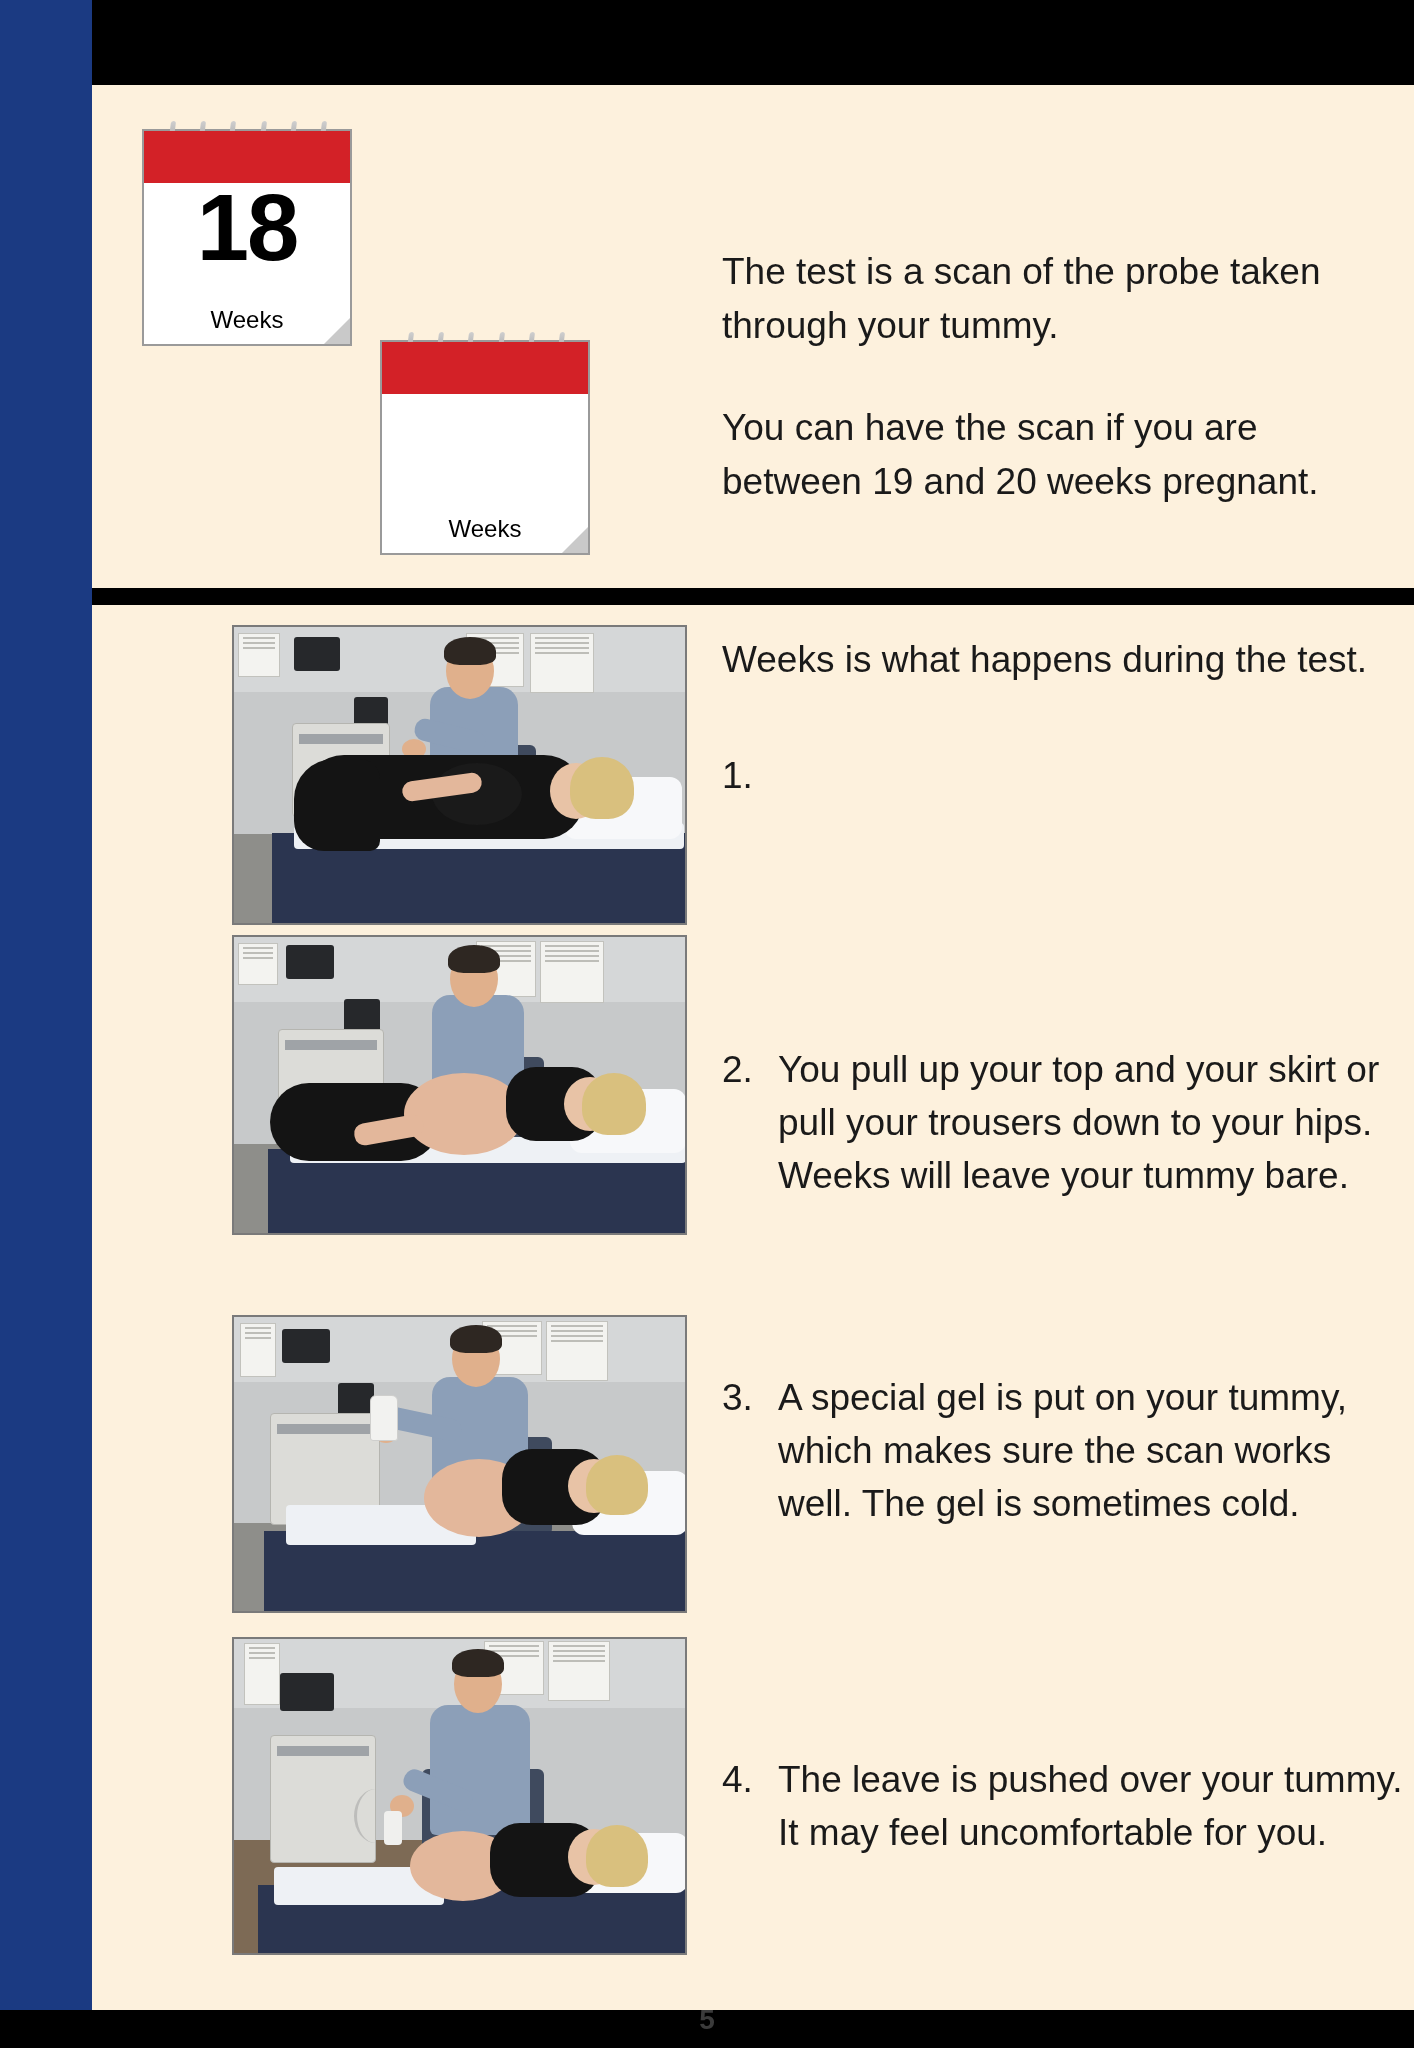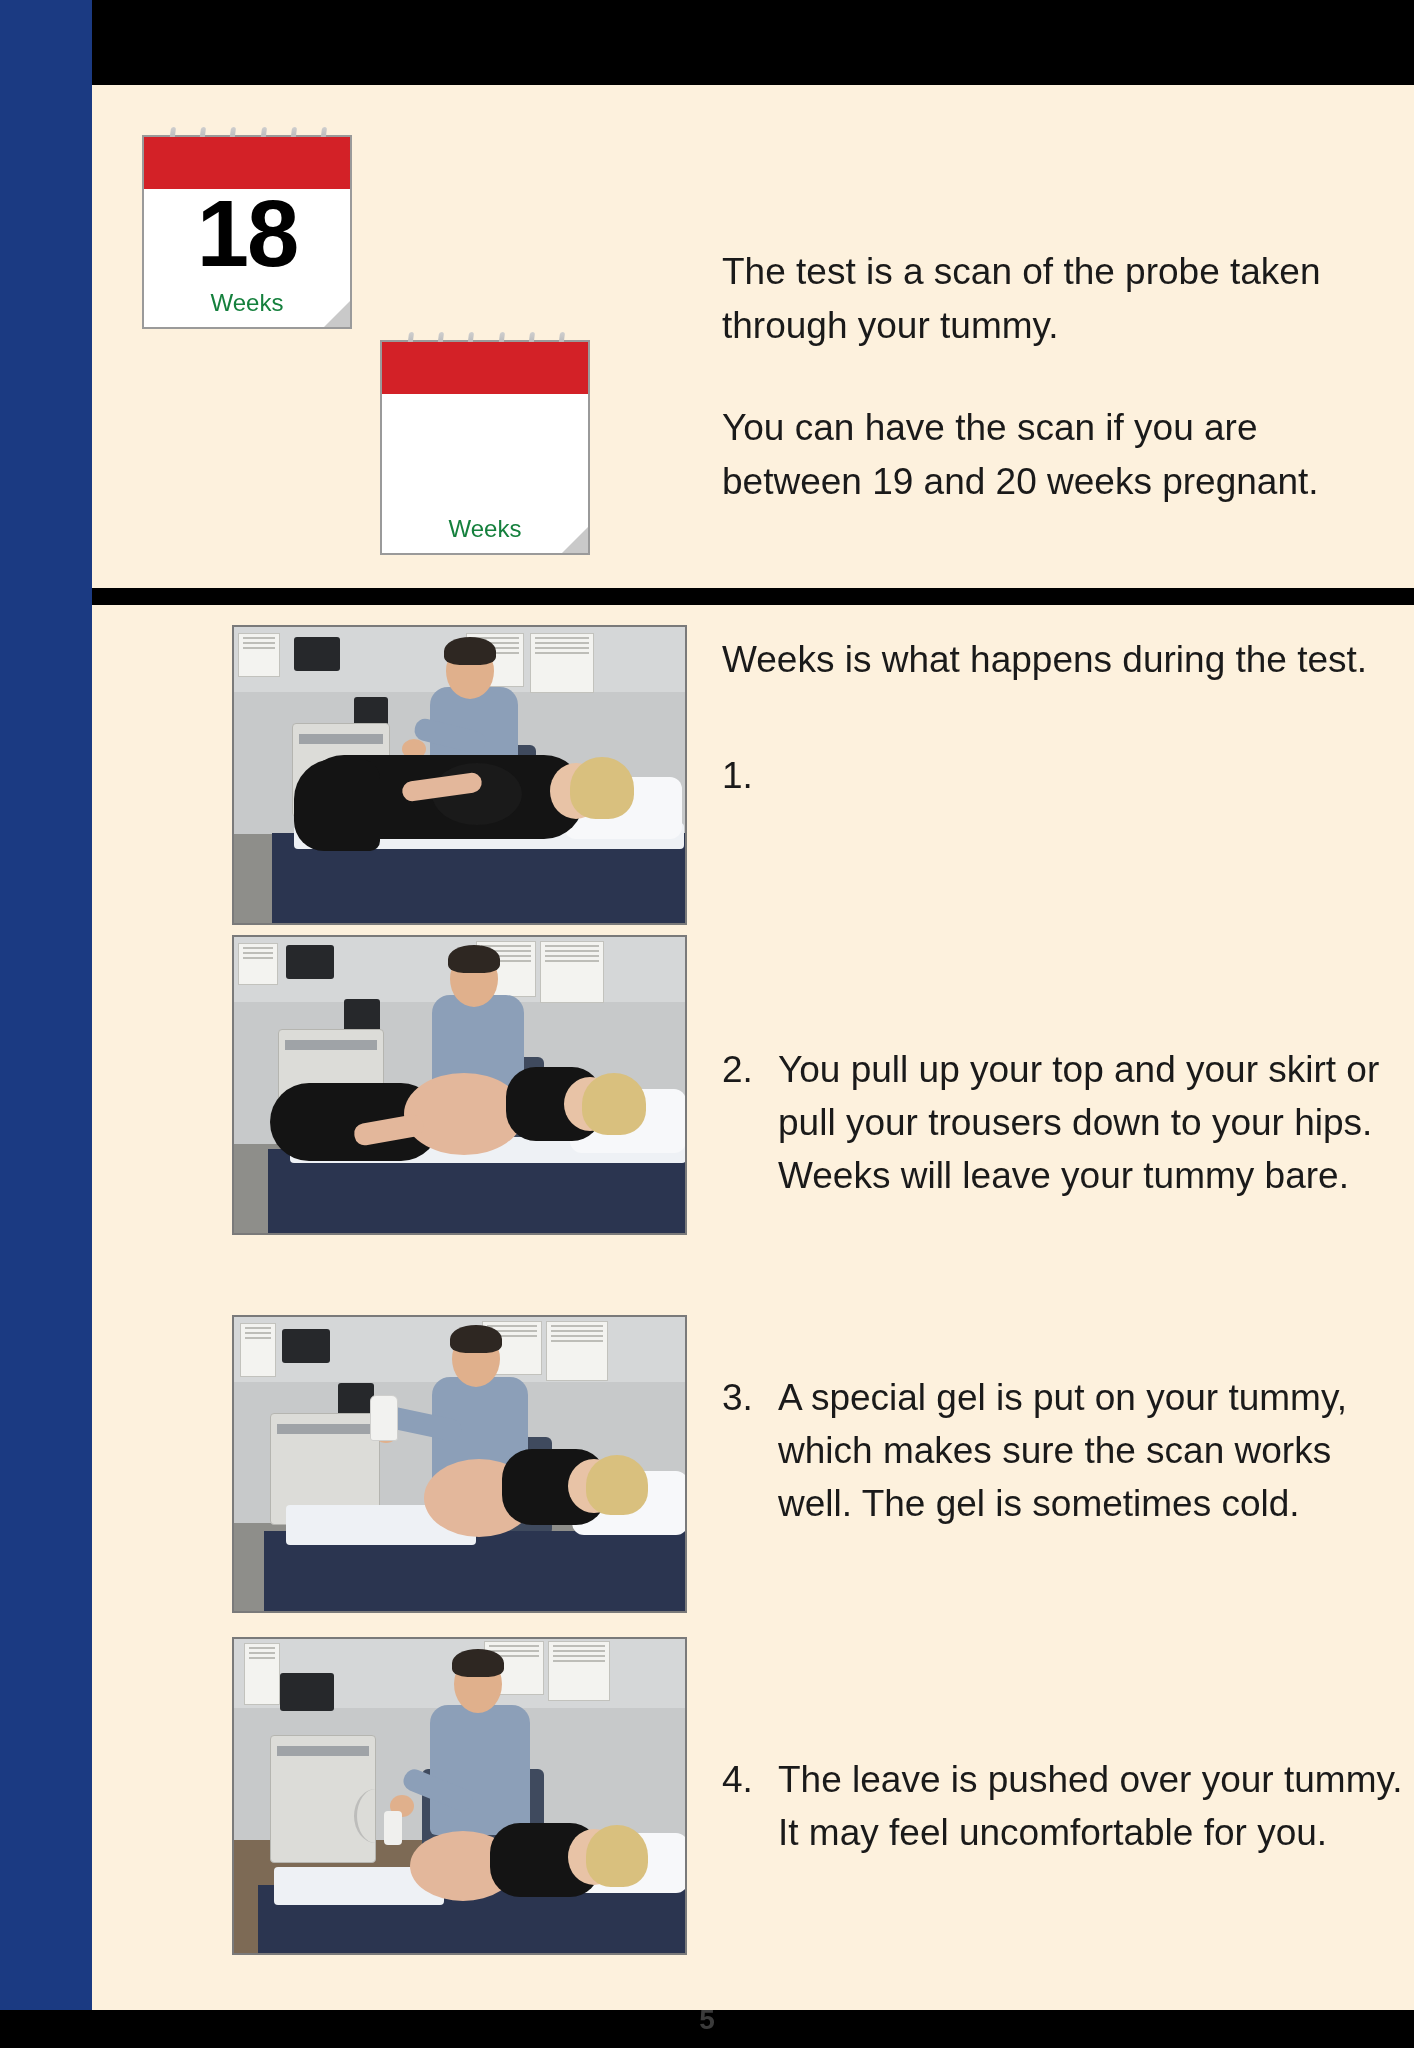--- a/index.html
+++ b/index.html
@@ -59,21 +59,21 @@
     box-sizing: border-box;
   }
 
   
   .calendar {
     position: absolute;
     background: #ffffff;
     border: 2px solid #9a9a9a;
     box-sizing: border-box;
   }
-  .cal-18 { left: 50px; top: 50px;  width: 210px; height: 194px; }
+  .cal-18 { left: 50px; top: 44px;  width: 210px; height: 217px; }
   .cal-20 { left: 288px; top: 255px; width: 210px; height: 215px; }
   .cal-red {
     position: absolute;
     left: 0; top: 0;
     width: 100%;
     height: 52px;
     background: #d32127;
   }
   .cal-rings {
     position: absolute;
@@ -103,21 +103,21 @@
     letter-spacing: -2px;
     line-height: 1.05;
   }
   .cal-label {
     position: absolute;
     left: 0;
     bottom: 10px;
     width: 100%;
     text-align: center;
     font-size: 24px;
-    color: #15803d;
+    color: #000000;
   }
   .cal-fold {
     position: absolute;
     right: 0;
     bottom: 0;
     width: 0;
     height: 0;
     border-left: 26px solid transparent;
     border-bottom: 26px solid #c9c9c9;
   }

